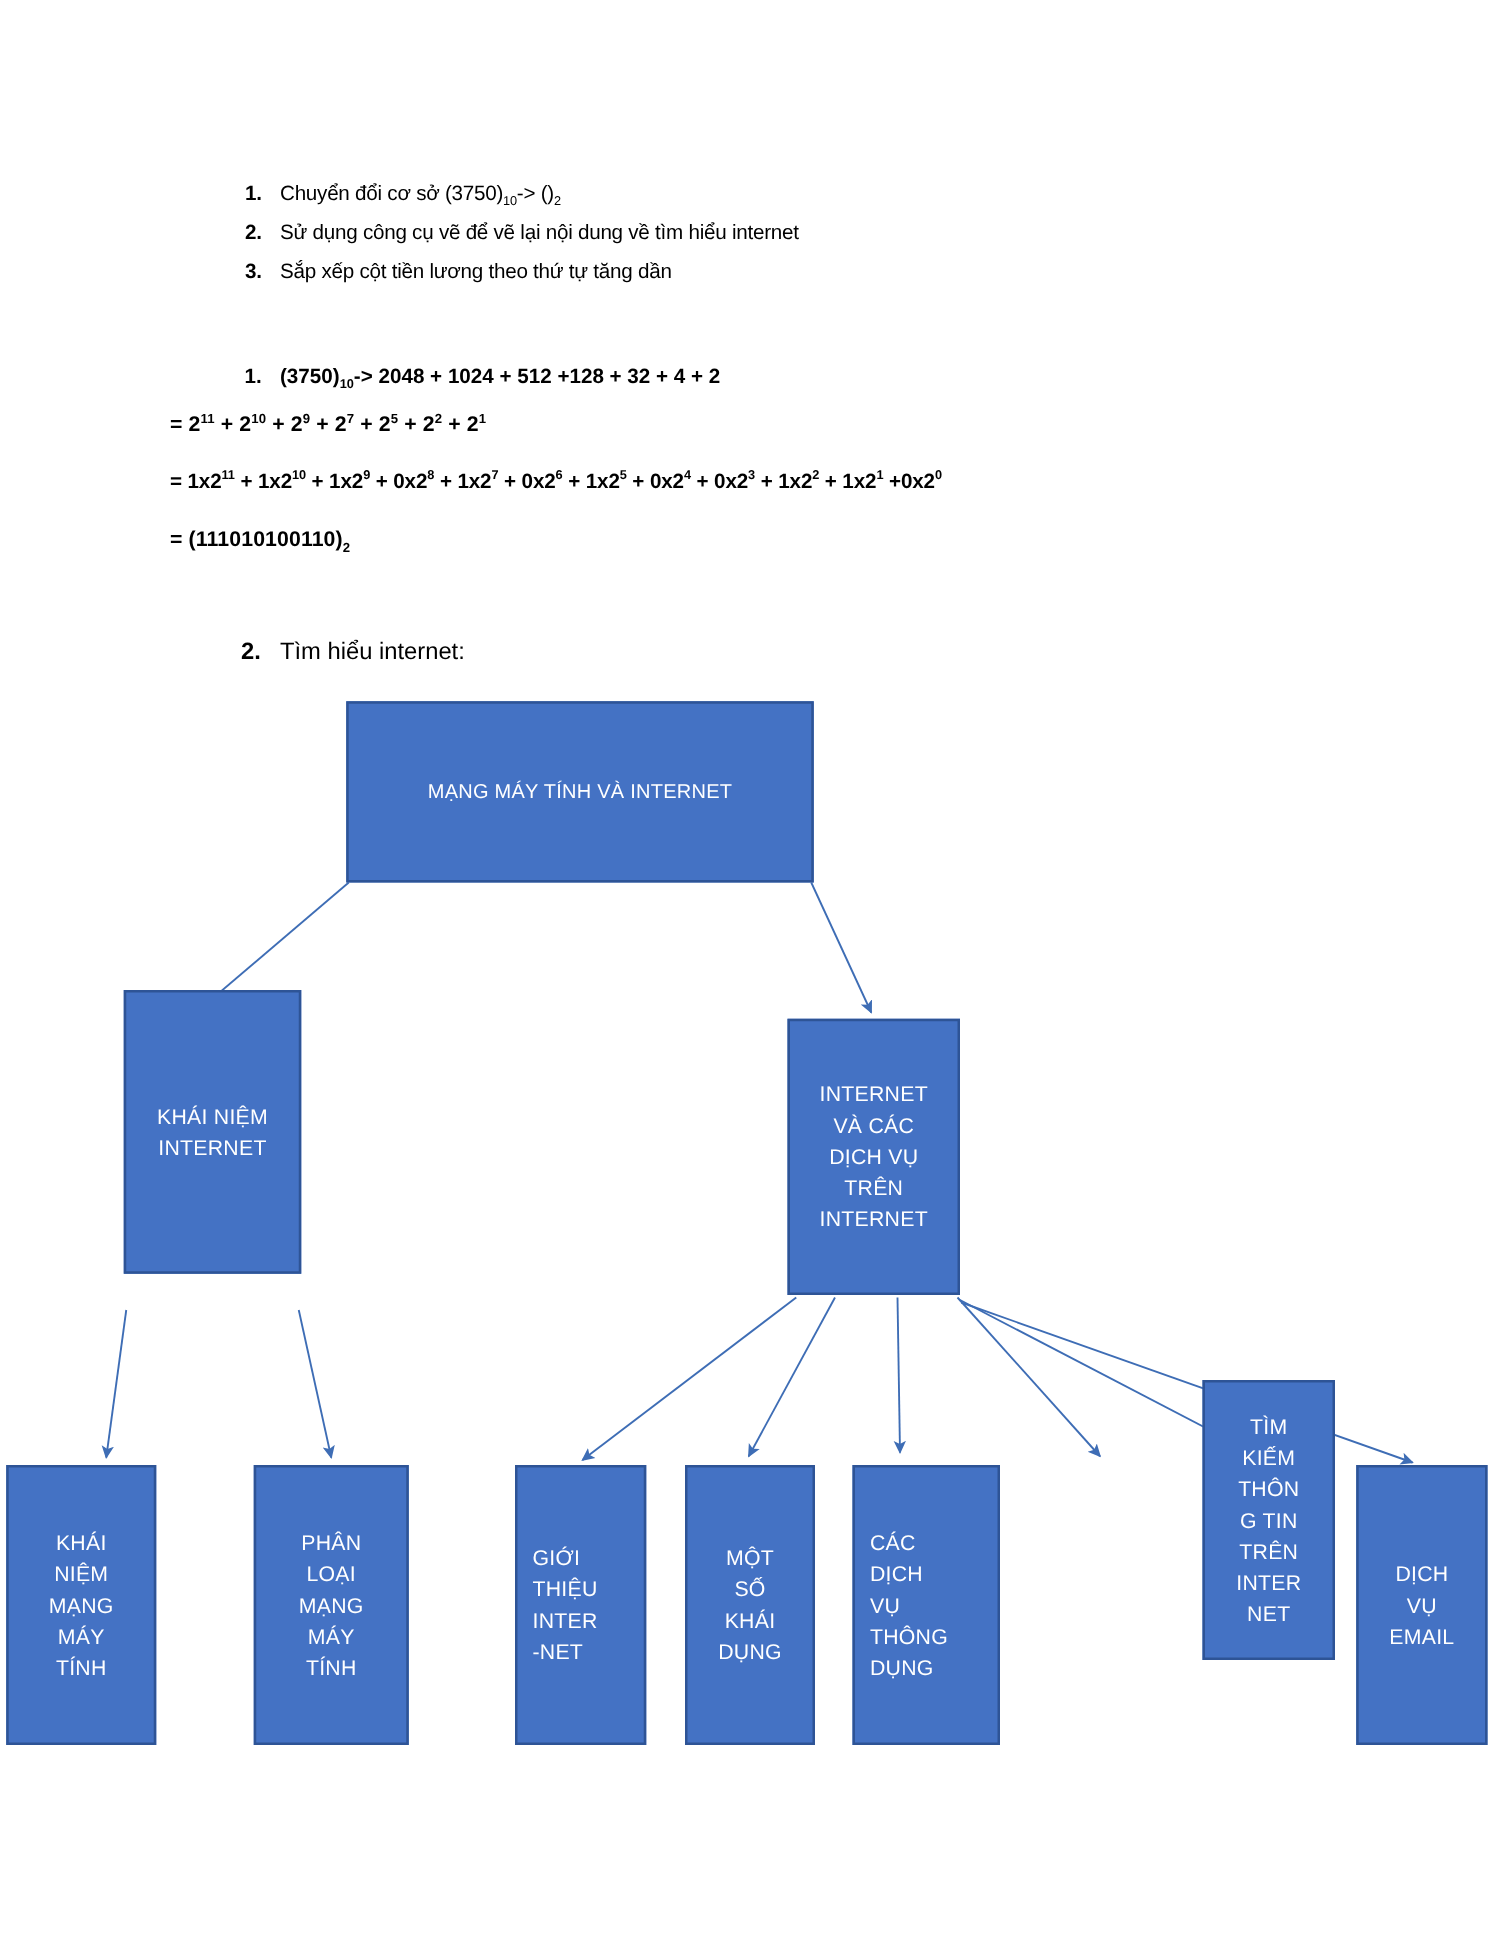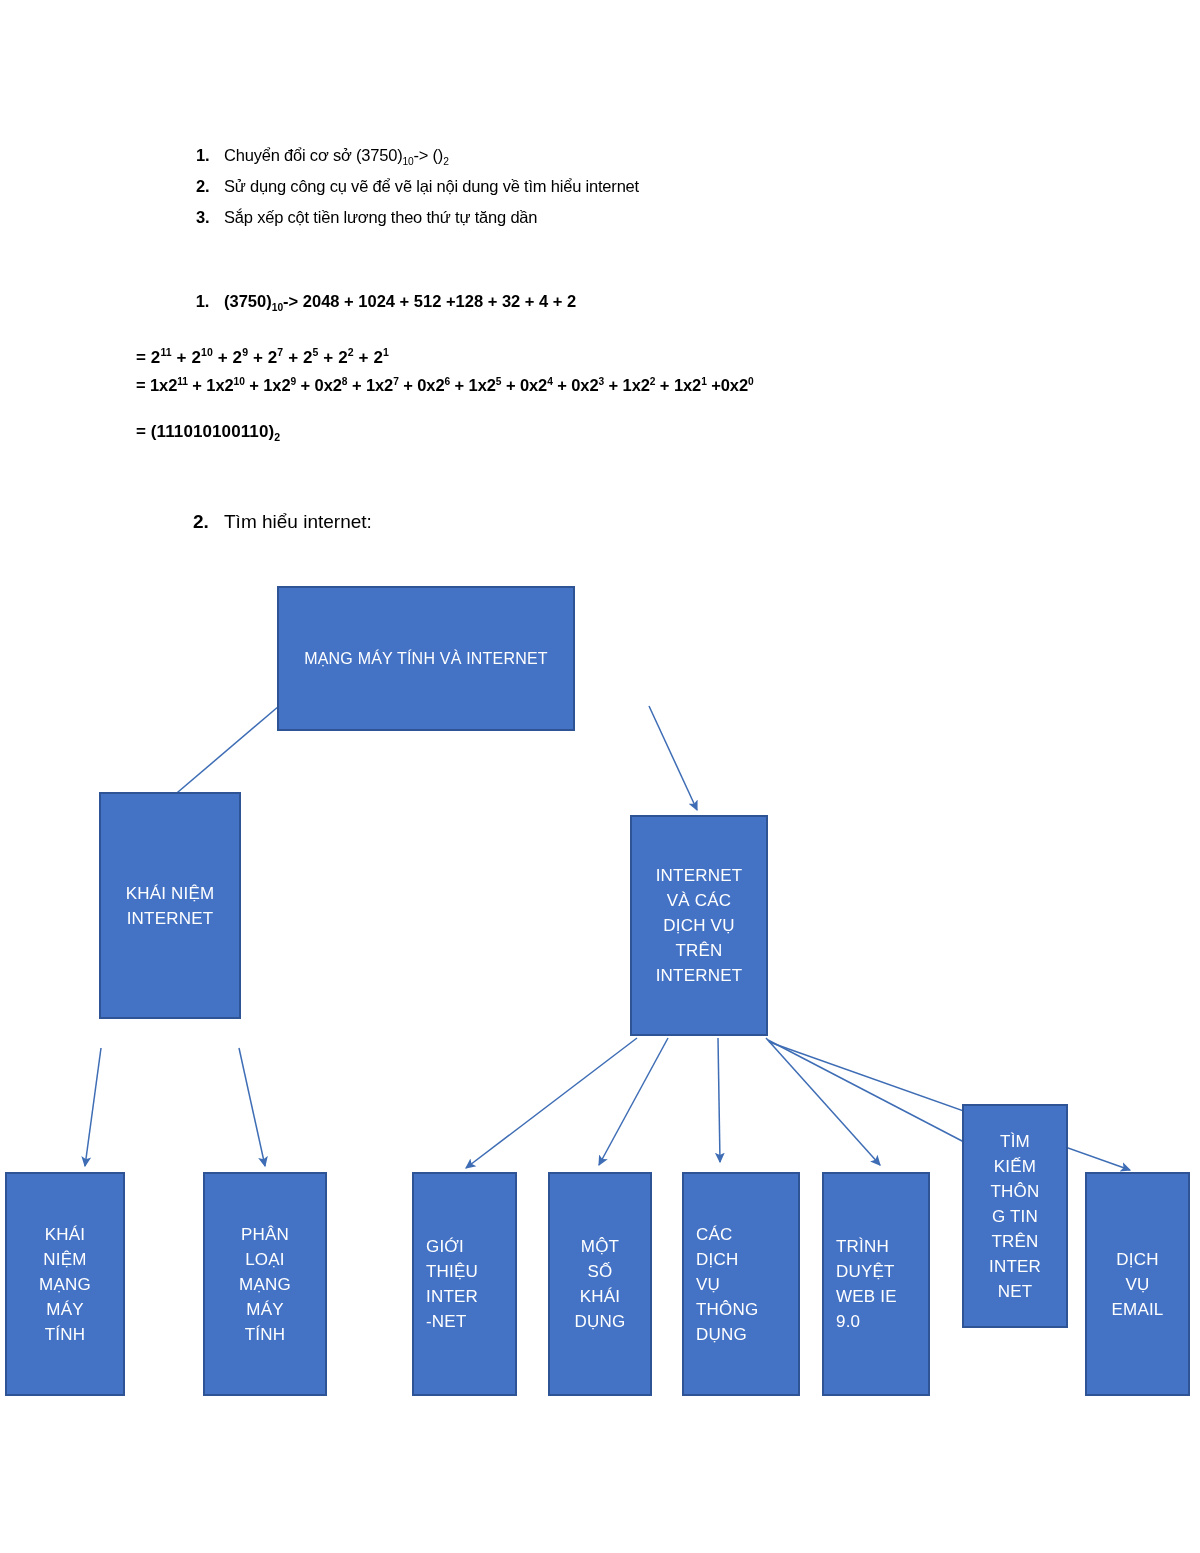--- a/index.html
+++ b/index.html
@@ -56,21 +56,21 @@
   ol.solve-list > li > span { font-weight: bold; }
 
   .eq {
     position: absolute;
     left: 136px;
     font-size: 17px;
     font-weight: bold;
     white-space: nowrap;
     letter-spacing: 0.1px;
   }
-  .eq-1 { top: 348px; }
+  .eq-1 { top: 330px; }
   .eq-2 { top: 376px; font-size: 16.5px; letter-spacing: -0.1px; }
   .eq-3 { top: 422px; }
 
   sup { font-size: 0.62em; vertical-align: super; line-height: 0; }
   sub { font-size: 0.62em; vertical-align: sub; line-height: 0; }
 
   ol.part2-list {
     position: absolute;
     left: 172px;
     top: 507px;
@@ -110,21 +110,21 @@
     align-items: center;
     font-size: 17px;
     line-height: 25px;
     letter-spacing: 0.2px;
     white-space: pre-line;
     z-index: 2;
   }
   .node.center { justify-content: center; text-align: center; }
   .node.leftal  { justify-content: flex-start; text-align: left; padding-left: 12px; }
 
-  .n-root   { left:277px; top:586px;  width:298px; height:145px; justify-content:center; }
+  .n-root   { left:277px; top:561px;  width:374px; height:145px; justify-content:center; }
   .n-root .txt { font-size:16px; }
 
   .n-khainiem { left:99px;  top:792px;  width:142px; height:227px; }
   .n-internet { left:630px; top:815px;  width:138px; height:221px; }
 
   .n-b1 { left:5px;    top:1172px; width:120px; height:224px; }
   .n-b2 { left:203px;  top:1172px; width:124px; height:224px; }
   .n-b3 { left:412px;  top:1172px; width:105px; height:224px; }
   .n-b4 { left:548px;  top:1172px; width:104px; height:224px; }
   .n-b5 { left:670px;  top:1172px; width:118px; height:224px;margin-left:12px; }
@@ -225,26 +225,20 @@
 KHÁI
 DỤNG</span>
   </div>
   <div class="node leftal n-b5">
     <span class="txt">CÁC
 DỊCH
 VỤ
 THÔNG
 DỤNG</span>
   </div>
-  <div class="node leftal n-b6">
-    <span class="txt">TRÌNH
-DUYỆT
-WEB IE
-9.0</span>
-  </div>
   <div class="node center n-b7">
     <span class="txt">TÌM
 KIẾM
 THÔN
 G TIN
 TRÊN
 INTER
 NET</span>
   </div>
   <div class="node center n-b8">

